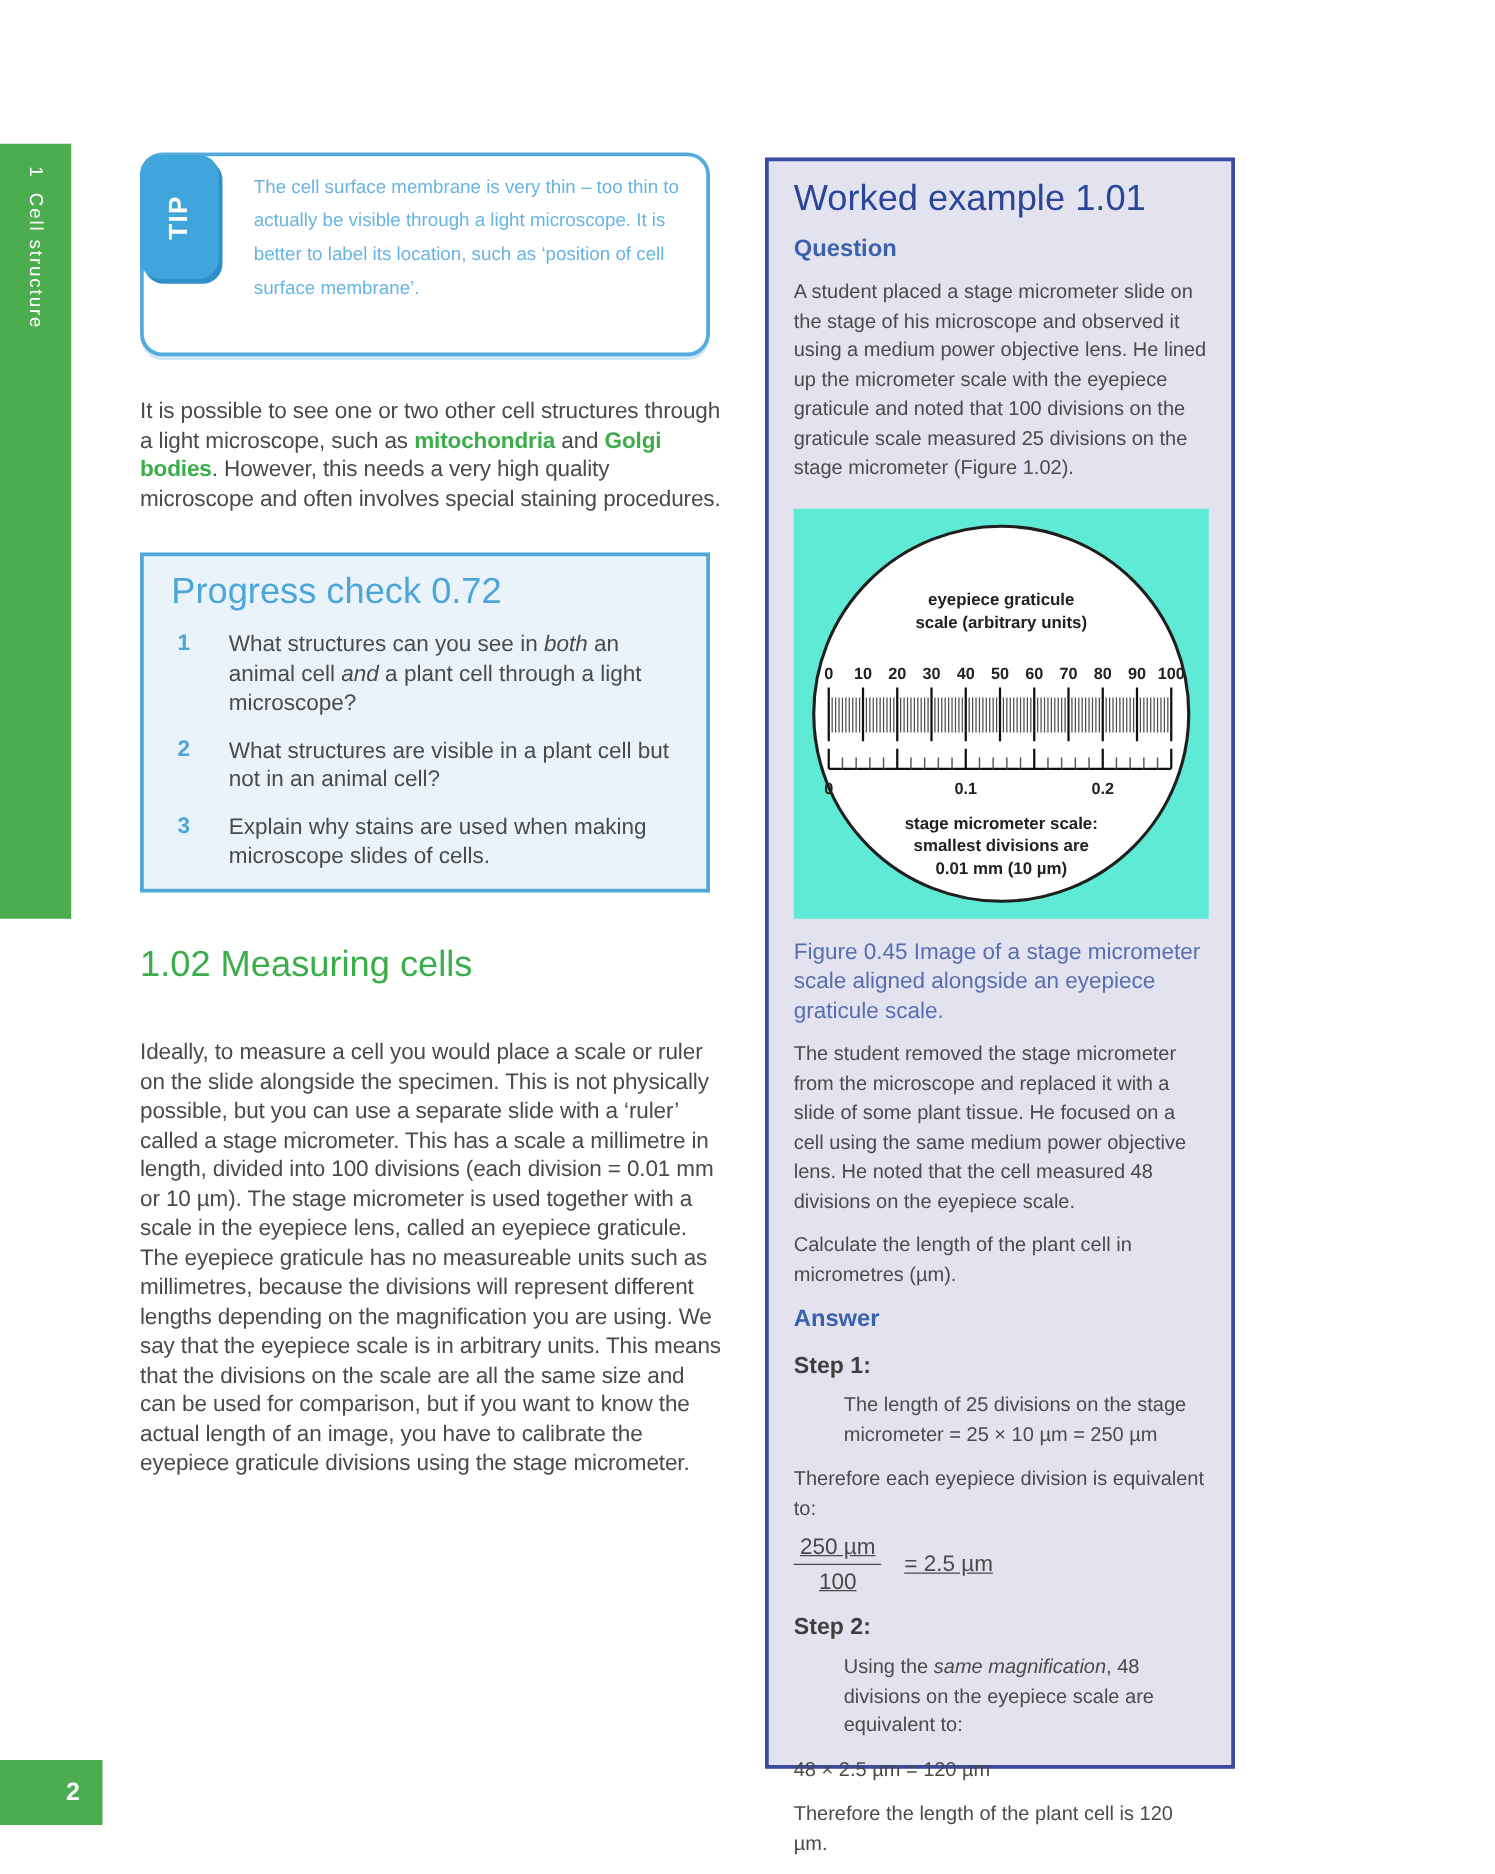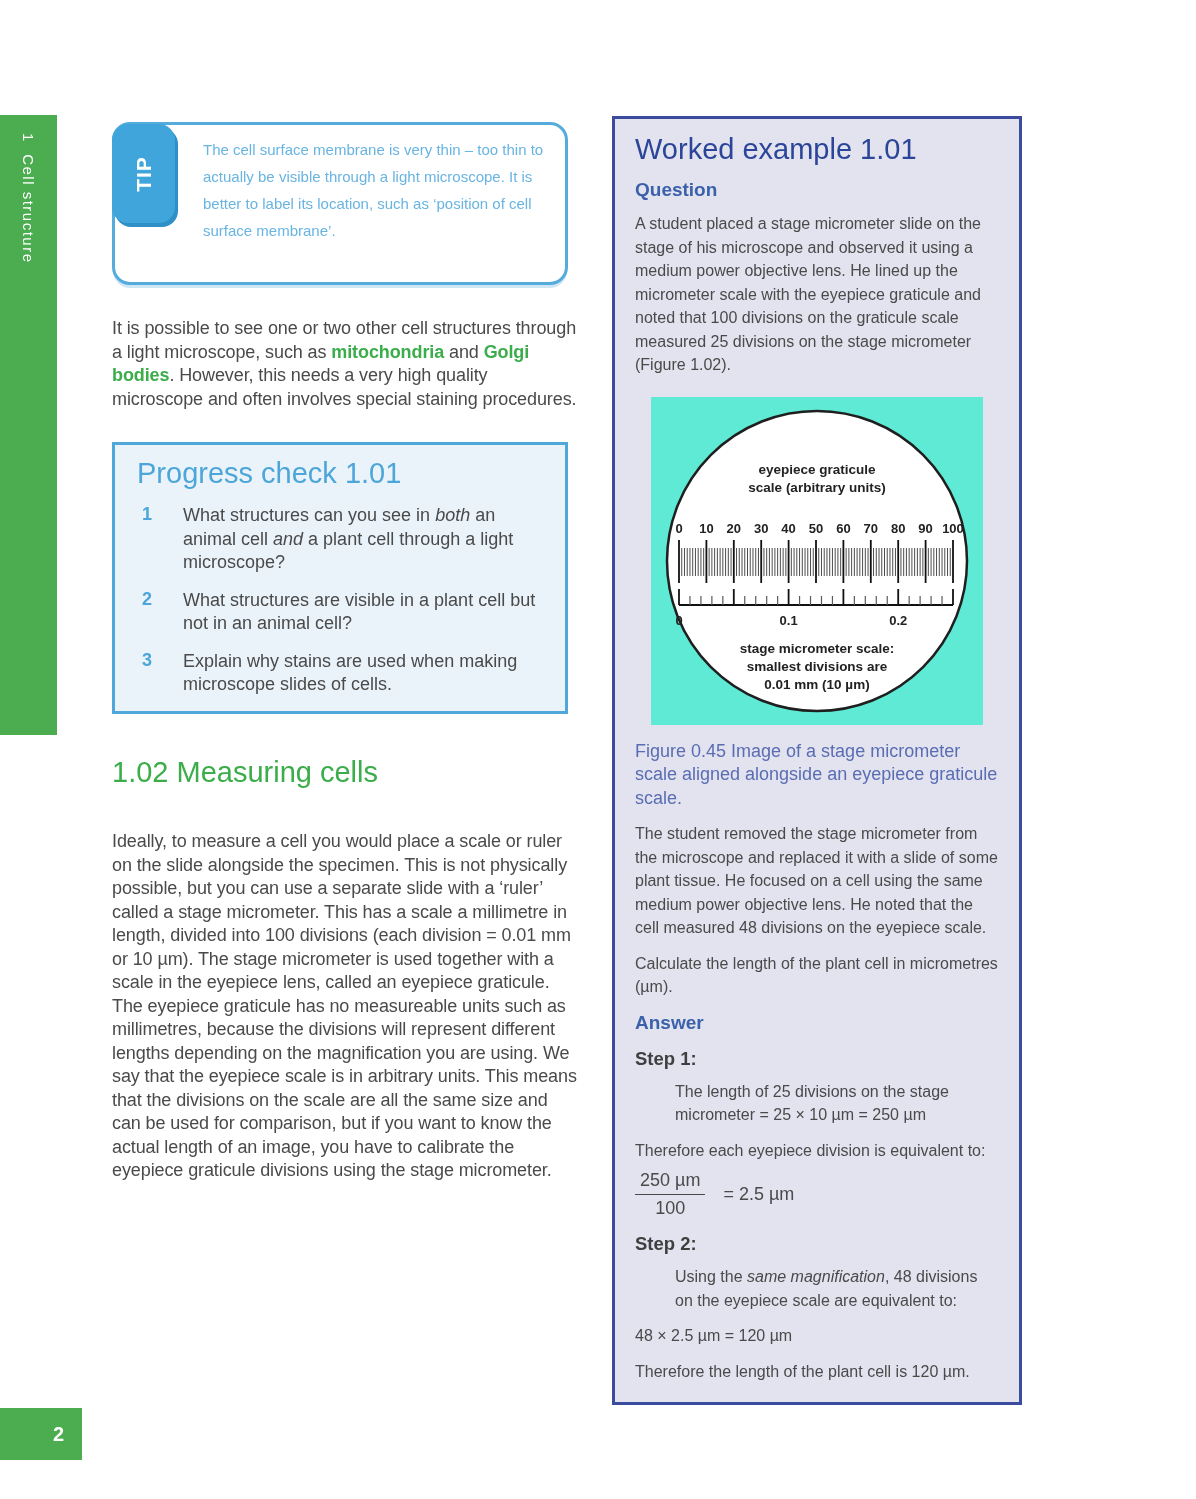--- a/index.html
+++ b/index.html
@@ -33,30 +33,30 @@
               background:#eaf3fa; border:3px solid #4fa8d9; padding:12px 14px 0 22px; }
   .progress-title { margin:0; font-size:29px; font-weight:normal; color:#4da6d9; }
   .pc-item { display:flex; margin-top:14px; }
   .pc-num { flex:0 0 46px; color:#4da6d9; font-weight:bold; font-size:18px; padding-left:5px; box-sizing:border-box; }
   .pc-text { flex:1; font-size:18px; line-height:23.5px; }
 
   .section-heading { position:absolute; left:112px; top:756px; margin:0; font-size:29px; font-weight:normal; color:#3bad4a; }
   .p2 { position:absolute; left:112px; top:812px; width:468px; }
 
   
-  .worked { position:absolute; left:612px; top:116px; width:410px; height:1289px; box-sizing:border-box;
+  .worked { position:absolute; left:612px; top:126px; width:376px; height:1289px; box-sizing:border-box;
             background:#e2e3ef; border:3px solid #3b4b9d; padding:14px 20px 0 20px; }
   .we-title { margin:0; font-size:29px; font-weight:normal; color:#2b4598; }
   .we-sub { margin:13px 0 0; font-size:19px; font-weight:bold; color:#3c61ab; }
   .we-para { margin:11px 0 0; font-size:16px; line-height:23.5px; }
   .figure-box { margin:20px auto 0; width:332px; height:328px; background:#5eead4; }
   .fig-caption { margin:15px 0 0; font-size:18px; line-height:23.5px; color:#5a6db3; }
   .we-step { margin:14px 0 0; font-size:18.5px; font-weight:bold; color:#3f3f3f; }
   .mt10 { margin-top:10px;margin-left:40px; } .mt12 { margin-top:12px; } .mt14 { }
-  .fraction-row { margin:8px 0 0; display:flex; align-items:center; font-size:18px; }
+  .fraction-row { margin:8px 0 0; display:flex; align-items:center; font-size:18px;text-decoration:underline; }
   .frac { display:inline-block; text-align:center; }
   .frac .num { display:block; border-bottom:1.5px solid #4a4a4a; padding:0 5px 3px; }
   .frac .den { display:block; padding-top:3px; }
   .frac-eq { margin-left:18px; }
 
   
   .ft { font-family:"Liberation Sans", sans-serif; font-size:13.5px; font-weight:600; fill:#222; text-anchor:middle; }
   .fs { font-size:13px; }
 </style>
 </head>
@@ -75,21 +75,21 @@
   <div class="tip-box">
     <div class="tip-tab">
       <span>TIP</span>
     </div>
     <div class="tip-text">The cell surface membrane is very thin – too thin to actually be visible through a light microscope. It is better to label its location, such as ‘position of cell surface membrane’.</div>
   </div>
 
   <p class="para p1"><span>It is possible to see one or two other cell structures through a light microscope, such as </span><span class="seg-term">mitochondria</span><span> and </span><span class="seg-term">Golgi bodies</span><span>. However, this needs a very high quality microscope and often involves special staining procedures.</span></p>
 
   <div class="progress">
-    <h2 class="progress-title">Progress check 1.01</h2>
+    <h2 class="progress-title">Progress check 0.72</h2>
     <div class="pc-item">
       <div class="pc-num">1</div>
       <div class="pc-text"><span>What structures can you see in </span><span class="seg-i">both</span><span> an animal cell </span><span class="seg-i">and</span><span> a plant cell through a light microscope?</span></div>
     </div>
     <div class="pc-item">
       <div class="pc-num">2</div>
       <div class="pc-text"><span>What structures are visible in a plant cell but not in an animal cell?</span></div>
     </div>
     <div class="pc-item">
       <div class="pc-num">3</div>

